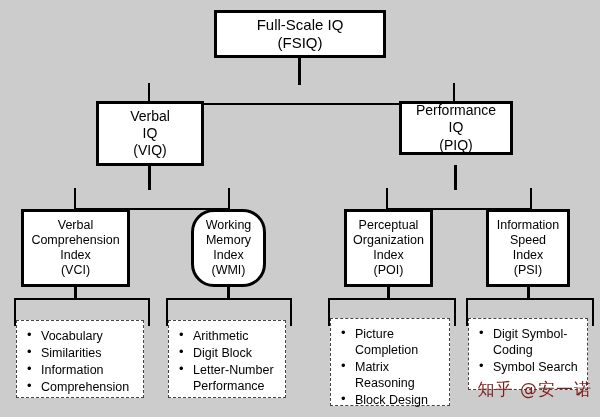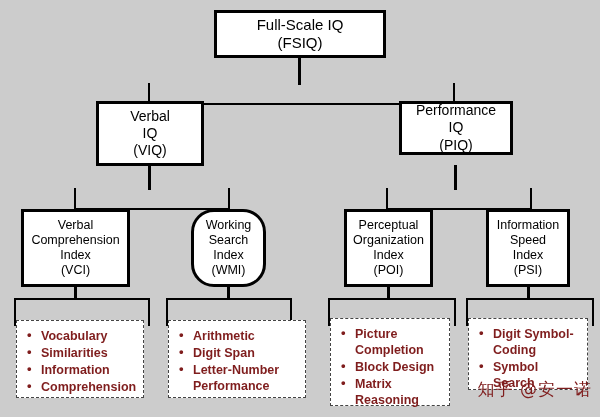--- a/index.html
+++ b/index.html
@@ -57,24 +57,23 @@
   .node-l2   { font-size: 14px; }
   .node-l3   { font-size: 12.5px; }
 
   
   .subtests {
     position: absolute;
     background: #ffffff;
     border: 1px dashed #444444;
     box-sizing: border-box;
     padding: 7px 6px 7px 8px;
-    color: #7f1d1d;
+    color: #000000;
     font-size: 12.5px;
     line-height: 1.28;
-    font-weight: bold;
   }
   .subtests ul {
     list-style: none;
     margin: 0;
     padding: 0;
   }
   .subtests li {
     position: relative;
     padding-left: 16px;
     margin: 0 0 1px 0;
@@ -152,21 +151,21 @@
 
   <div class="node node-l3" style="left:21px; top:209px; width:109px; height:78px;">
     <span class="ln">Verbal</span>
     <span class="ln">Comprehension</span>
     <span class="ln">Index</span>
     <span class="ln">(VCI)</span>
   </div>
 
   <div class="node node-l3" style="left:191px; top:209px; width:75px; height:78px;border-radius:23px;">
     <span class="ln">Working</span>
-    <span class="ln">Search</span>
+    <span class="ln">Memory</span>
     <span class="ln">Index</span>
     <span class="ln">(WMI)</span>
   </div>
 
   <div class="node node-l3" style="left:344px; top:209px; width:89px; height:78px;">
     <span class="ln">Perceptual</span>
     <span class="ln">Organization</span>
     <span class="ln">Index</span>
     <span class="ln">(POI)</span>
   </div>
@@ -188,48 +187,48 @@
       </li>
       <li>
         <span>Information</span>
       </li>
       <li>
         <span>Comprehension</span>
       </li>
     </ul>
   </div>
 
-  <div class="subtests" style="left:168px; top:320px; width:138px; height:78px;">
+  <div class="subtests" style="left:168px; top:320px; width:118px; height:78px;">
     <ul>
       <li>
         <span>Arithmetic</span>
       </li>
       <li>
-        <span>Digit Span</span>
+        <span>Digit Block</span>
       </li>
       <li>
         <span>Letter-Number</span>
         <span class="cont">Performance</span>
       </li>
     </ul>
   </div>
 
   <div class="subtests" style="left:330px; top:318px; width:120px; height:88px;">
     <ul>
       <li>
         <span>Picture</span>
         <span class="cont">Completion</span>
       </li>
       <li>
-        <span>Block Design</span>
-      </li>
-      <li>
         <span>Matrix</span>
         <span class="cont">Reasoning</span>
       </li>
+      <li>
+        <span>Block Design</span>
+      </li>
     </ul>
   </div>
 
   <div class="subtests" style="left:468px; top:318px; width:120px; height:72px;">
     <ul>
       <li>
         <span>Digit Symbol-</span>
         <span class="cont">Coding</span>
       </li>
       <li>

